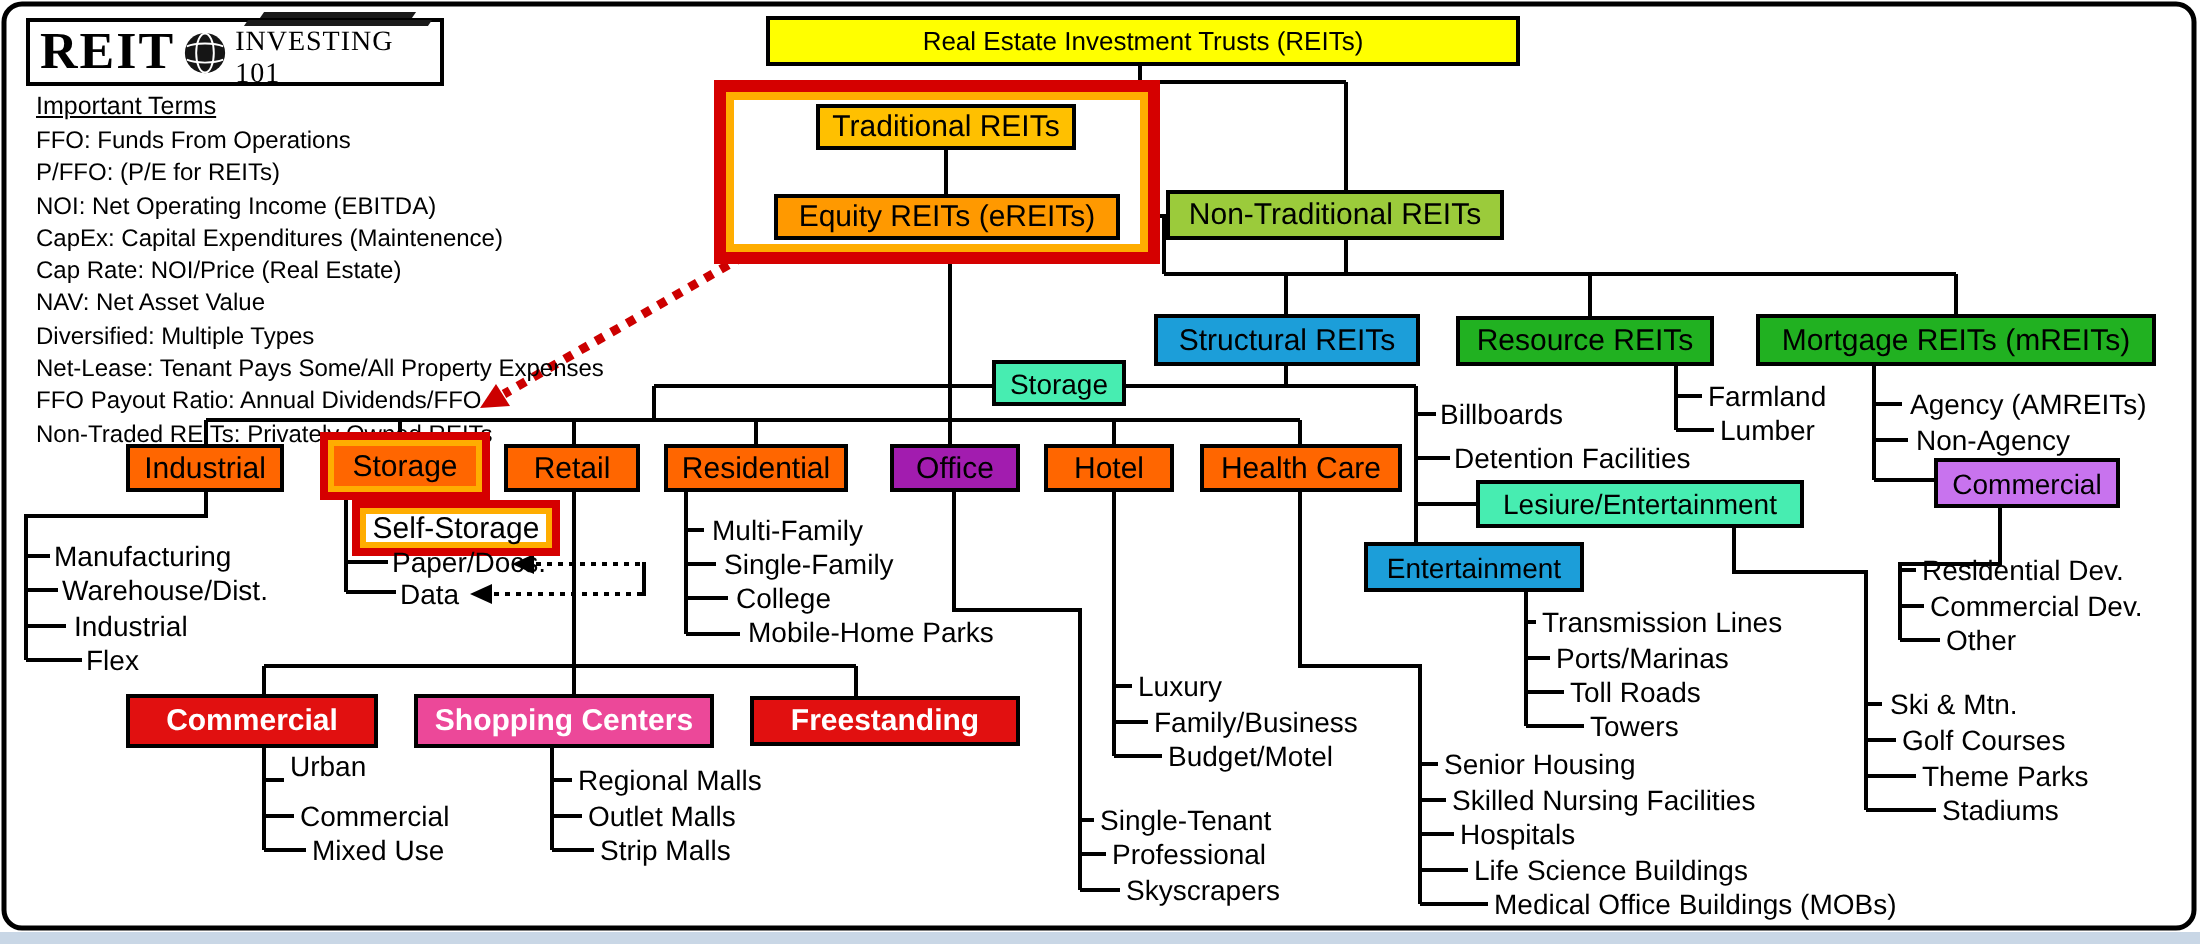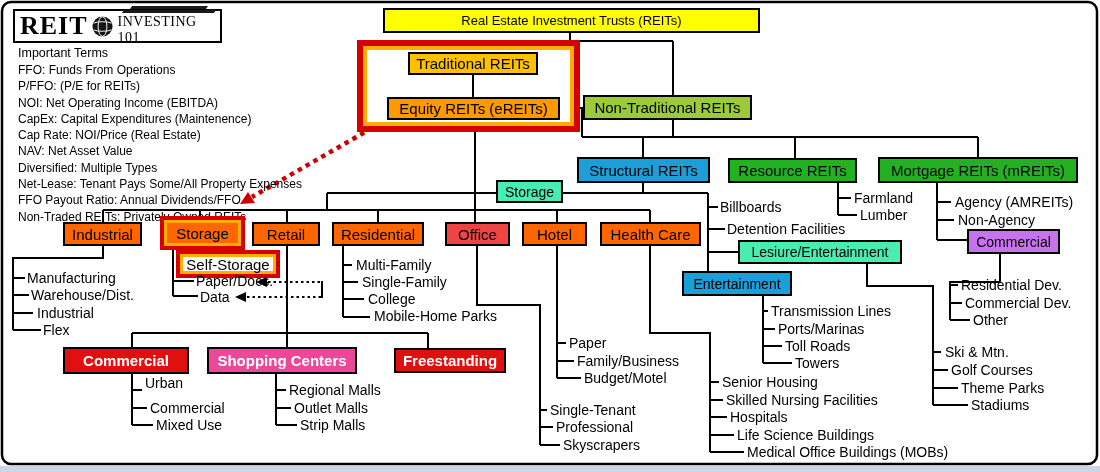--- a/index.html
+++ b/index.html
@@ -14,21 +14,21 @@
   .red-node{color:#fff;font-weight:700}
   .hl{position:absolute;box-sizing:border-box;border:6px solid #D50000;background:#fff}
   .hl>div{width:100%;height:100%;box-sizing:border-box;border:4px solid #FFAD00;
           display:flex;align-items:center;justify-content:center;font-size:15px;white-space:nowrap}
   .hl.thin{border-width:4px}
   .hl.thin>div{border-width:3px}
   .lbl{position:absolute;font-size:14px;line-height:15px;white-space:nowrap}
   .vline{position:absolute;background:#000}
   .terms{position:absolute;left:18px;top:62px;font-size:12px;line-height:16.3px}
   .terms span{display:block}
-  .terms-h{position:absolute;left:18px;top:46px;font-size:12.5px;}
+  .terms-h{position:absolute;left:18px;top:46px;font-size:12.5px;text-decoration:underline}
   .logo{position:absolute;left:13px;top:9px;width:209px;height:34px;border:2px solid #000;
         box-sizing:border-box;display:flex;align-items:center;padding:0 5px;background:#fff}
   .logo-reit{font-family:"Liberation Serif",serif;font-weight:700;font-size:26px;
              letter-spacing:1px;line-height:1}
   .globe{width:23px;height:23px;margin-left:3px;flex:none}
   .tag{display:flex;flex-direction:column;margin-left:4px}
   .tag-bars{display:flex;flex-direction:column;gap:1px;align-items:flex-end;margin-bottom:1px}
   .tag-bars i{display:block;height:3px;background:#1a1a1a;transform:skewX(-35deg)}
   .tag-bars i:first-child{width:76px;margin-right:8px}
   .tag-bars i:last-child{width:92px}
@@ -107,31 +107,31 @@
   <div class="box sm" style="left:738px;top:240px;width:164px;height:24px;background:#47EDB1">Lesiure/Entertainment</div>
   <div class="box sm" style="left:682px;top:271px;width:110px;height:25px;background:#1C9ED9">Entertainment</div>
   <div class="box sm" style="left:967px;top:229px;width:93px;height:25px;background:#C873EE">Commercial</div>
 
   <div class="box" style="left:63px;top:222px;width:79px;height:24px;background:#FF6600">Industrial</div>
   <div class="hl thin" style="left:160px;top:216px;width:85px;height:34px">
     <div style="background:#FF6600">Storage</div>
   </div>
   <div class="box" style="left:252px;top:222px;width:68px;height:24px;background:#FF6600">Retail</div>
   <div class="box" style="left:332px;top:222px;width:92px;height:24px;background:#FF6600">Residential</div>
-  <div class="box" style="left:445px;top:222px;width:65px;height:24px;background:#ef4444">Office</div>
+  <div class="box" style="left:445px;top:222px;width:65px;height:24px;background:#a21caf">Office</div>
   <div class="box" style="left:522px;top:222px;width:65px;height:24px;background:#FF6600">Hotel</div>
   <div class="box" style="left:600px;top:222px;width:101px;height:24px;background:#FF6600">Health Care</div>
 
   <div class="hl thin" style="left:176px;top:250px;width:104px;height:28px">
     <div style="background:#fff">Self-Storage</div>
   </div>
 
   <div class="box red-node" style="left:63px;top:347px;width:126px;height:27px;background:#E11010">Commercial</div>
   <div class="box red-node" style="left:207px;top:347px;width:150px;height:27px;background:#ec4899">Shopping Centers</div>
-  <div class="box red-node" style="left:394px;top:348px;width:112px;height:25px;background:#E11010">Freestanding</div>
+  <div class="box red-node" style="left:375px;top:348px;width:135px;height:25px;background:#E11010">Freestanding</div>
 
   <span class="lbl" style="left:720px;top:200px">Billboards</span>
   <span class="lbl" style="left:727px;top:222px">Detention Facilities</span>
 
   <span class="lbl" style="left:771px;top:304px">Transmission Lines</span>
   <span class="lbl" style="left:778px;top:322px">Ports/Marinas</span>
   <span class="lbl" style="left:785px;top:339px">Toll Roads</span>
   <span class="lbl" style="left:795px;top:356px">Towers</span>
 
   <span class="lbl" style="left:945px;top:345px">Ski &amp; Mtn.</span>
@@ -159,21 +159,21 @@
 
   <span class="lbl" style="left:356px;top:258px">Multi-Family</span>
   <span class="lbl" style="left:362px;top:275px">Single-Family</span>
   <span class="lbl" style="left:368px;top:292px">College</span>
   <span class="lbl" style="left:374px;top:309px">Mobile-Home Parks</span>
 
   <span class="lbl" style="left:550px;top:403px">Single-Tenant</span>
   <span class="lbl" style="left:556px;top:420px">Professional</span>
   <span class="lbl" style="left:563px;top:438px">Skyscrapers</span>
 
-  <span class="lbl" style="left:569px;top:336px">Paper</span>
+  <span class="lbl" style="left:569px;top:336px">Luxury</span>
   <span class="lbl" style="left:577px;top:354px">Family/Business</span>
   <span class="lbl" style="left:584px;top:371px">Budget/Motel</span>
 
   <span class="lbl" style="left:722px;top:375px">Senior Housing</span>
   <span class="lbl" style="left:726px;top:393px">Skilled Nursing Facilities</span>
   <span class="lbl" style="left:730px;top:410px">Hospitals</span>
   <span class="lbl" style="left:737px;top:428px">Life Science Buildings</span>
   <span class="lbl" style="left:747px;top:445px">Medical Office Buildings (MOBs)</span>
 
   <span class="lbl" style="left:145px;top:376px">Urban</span>

